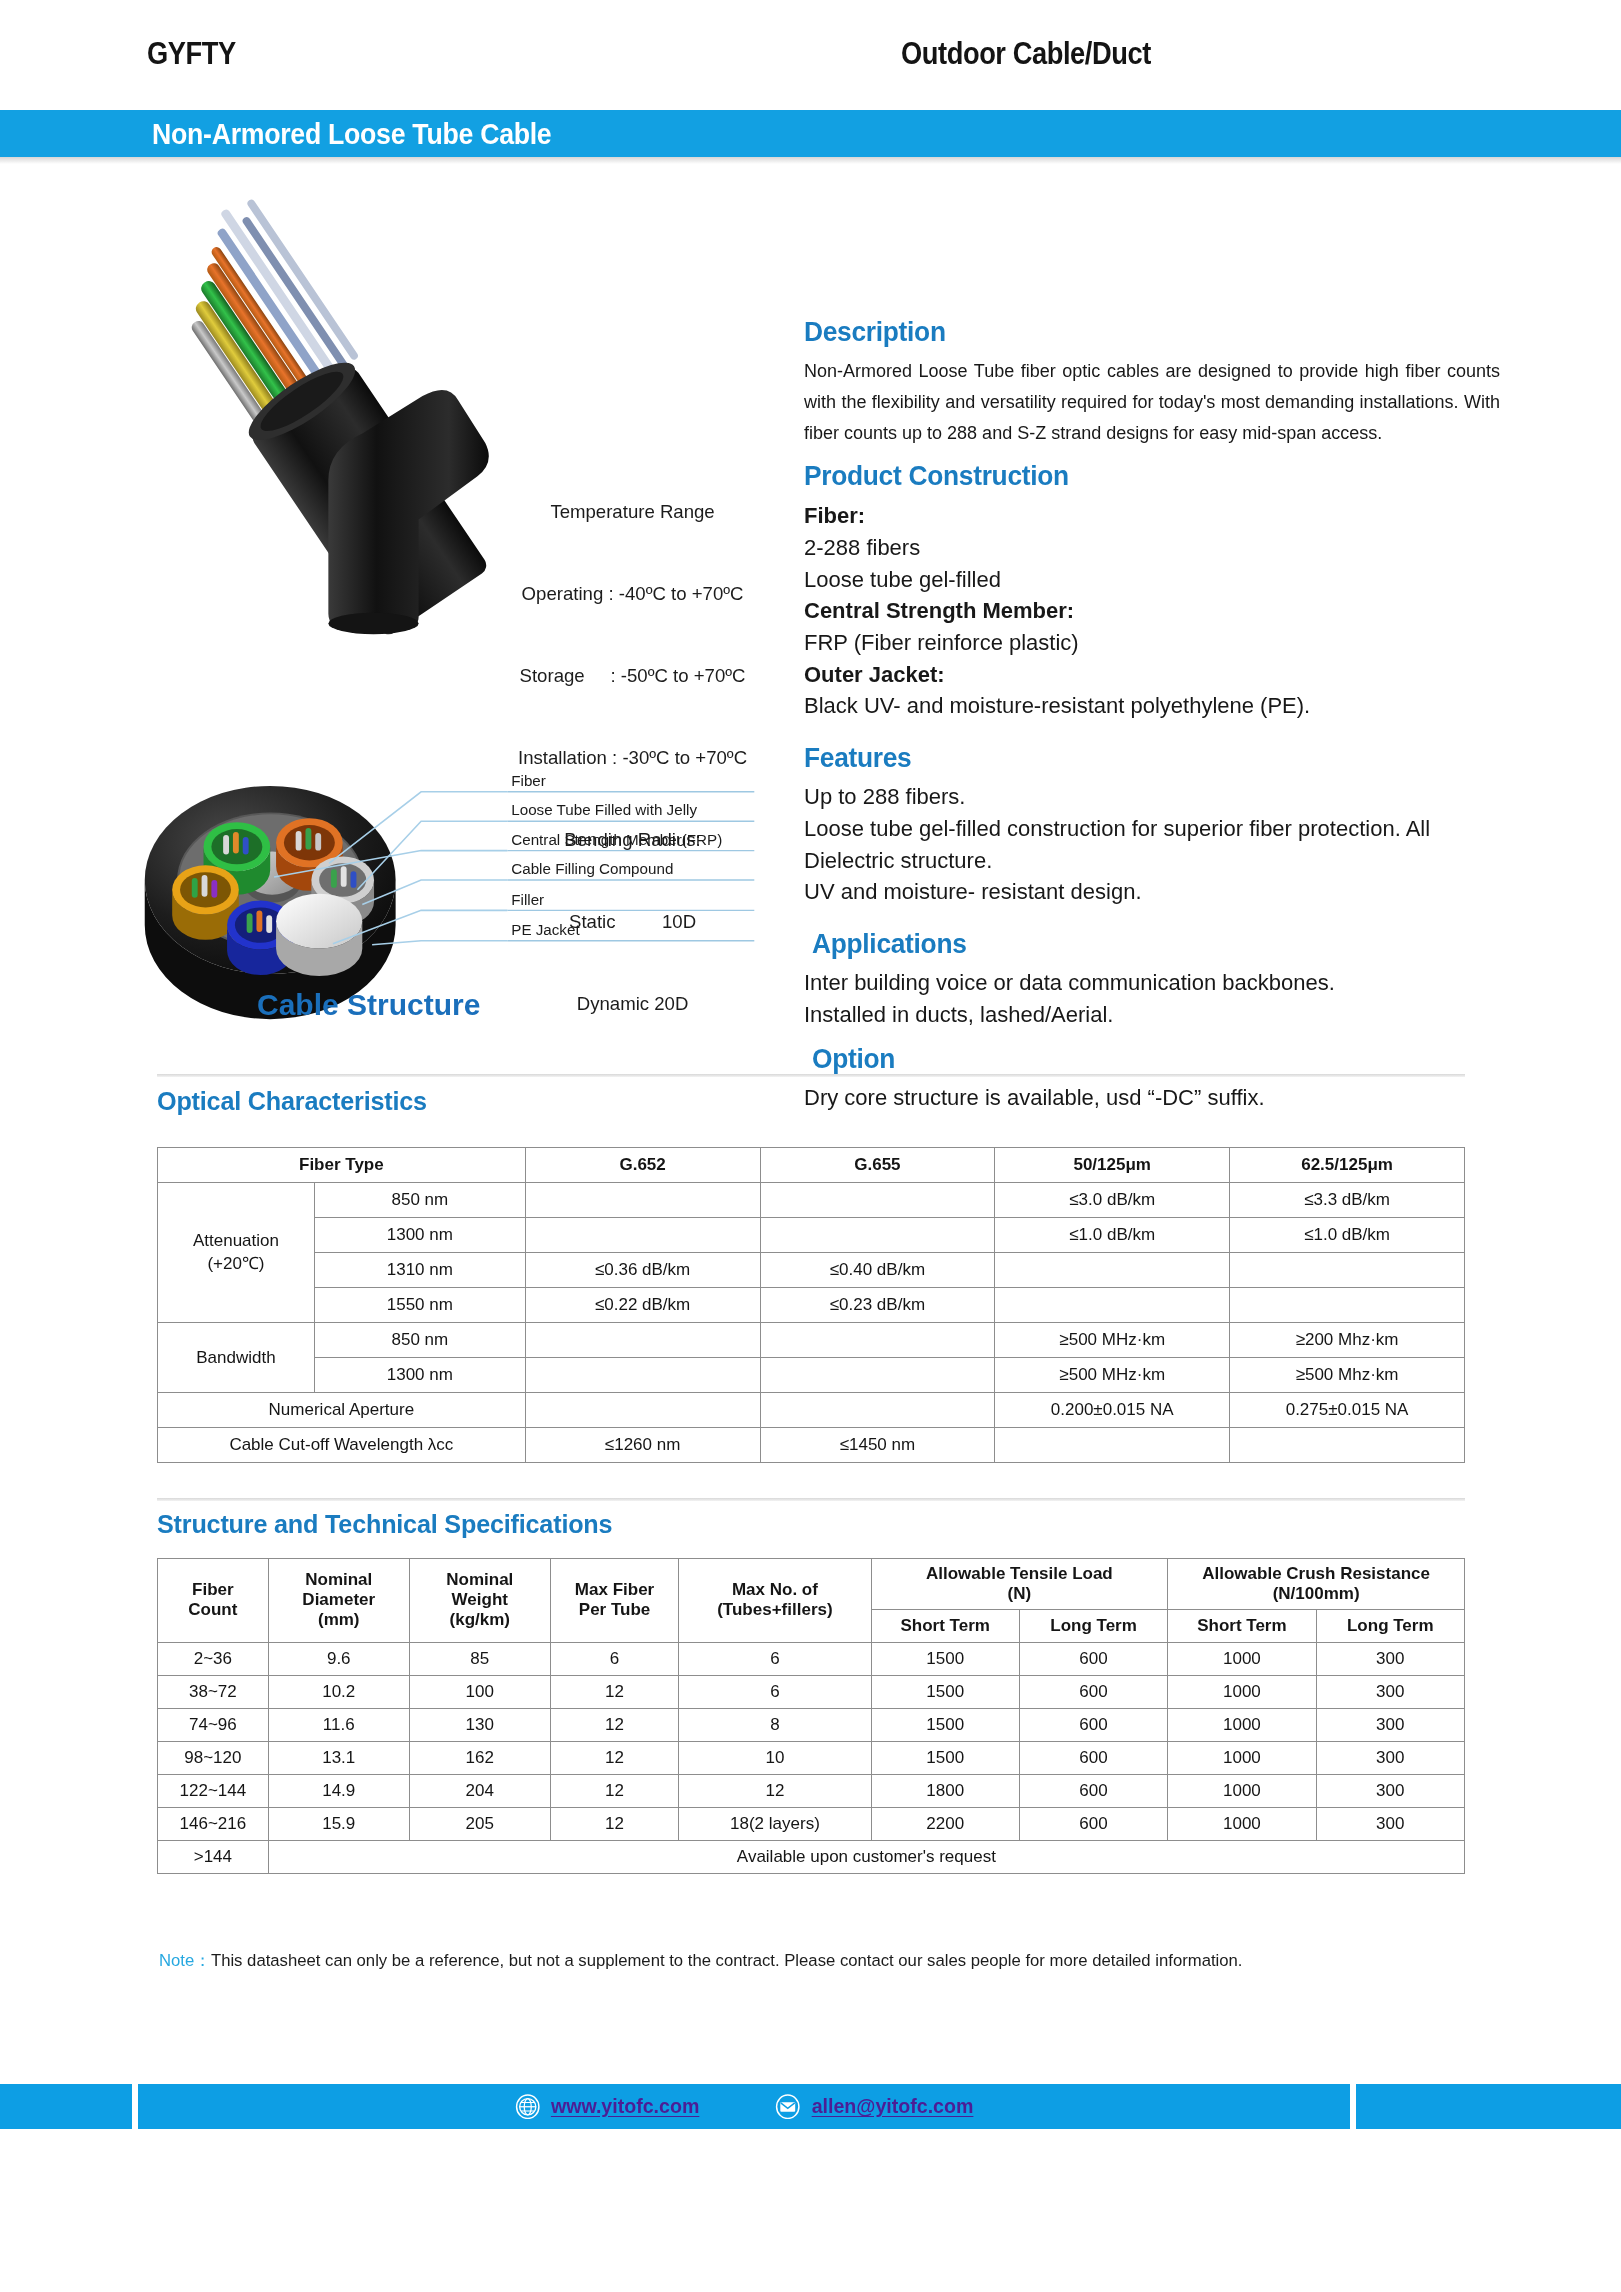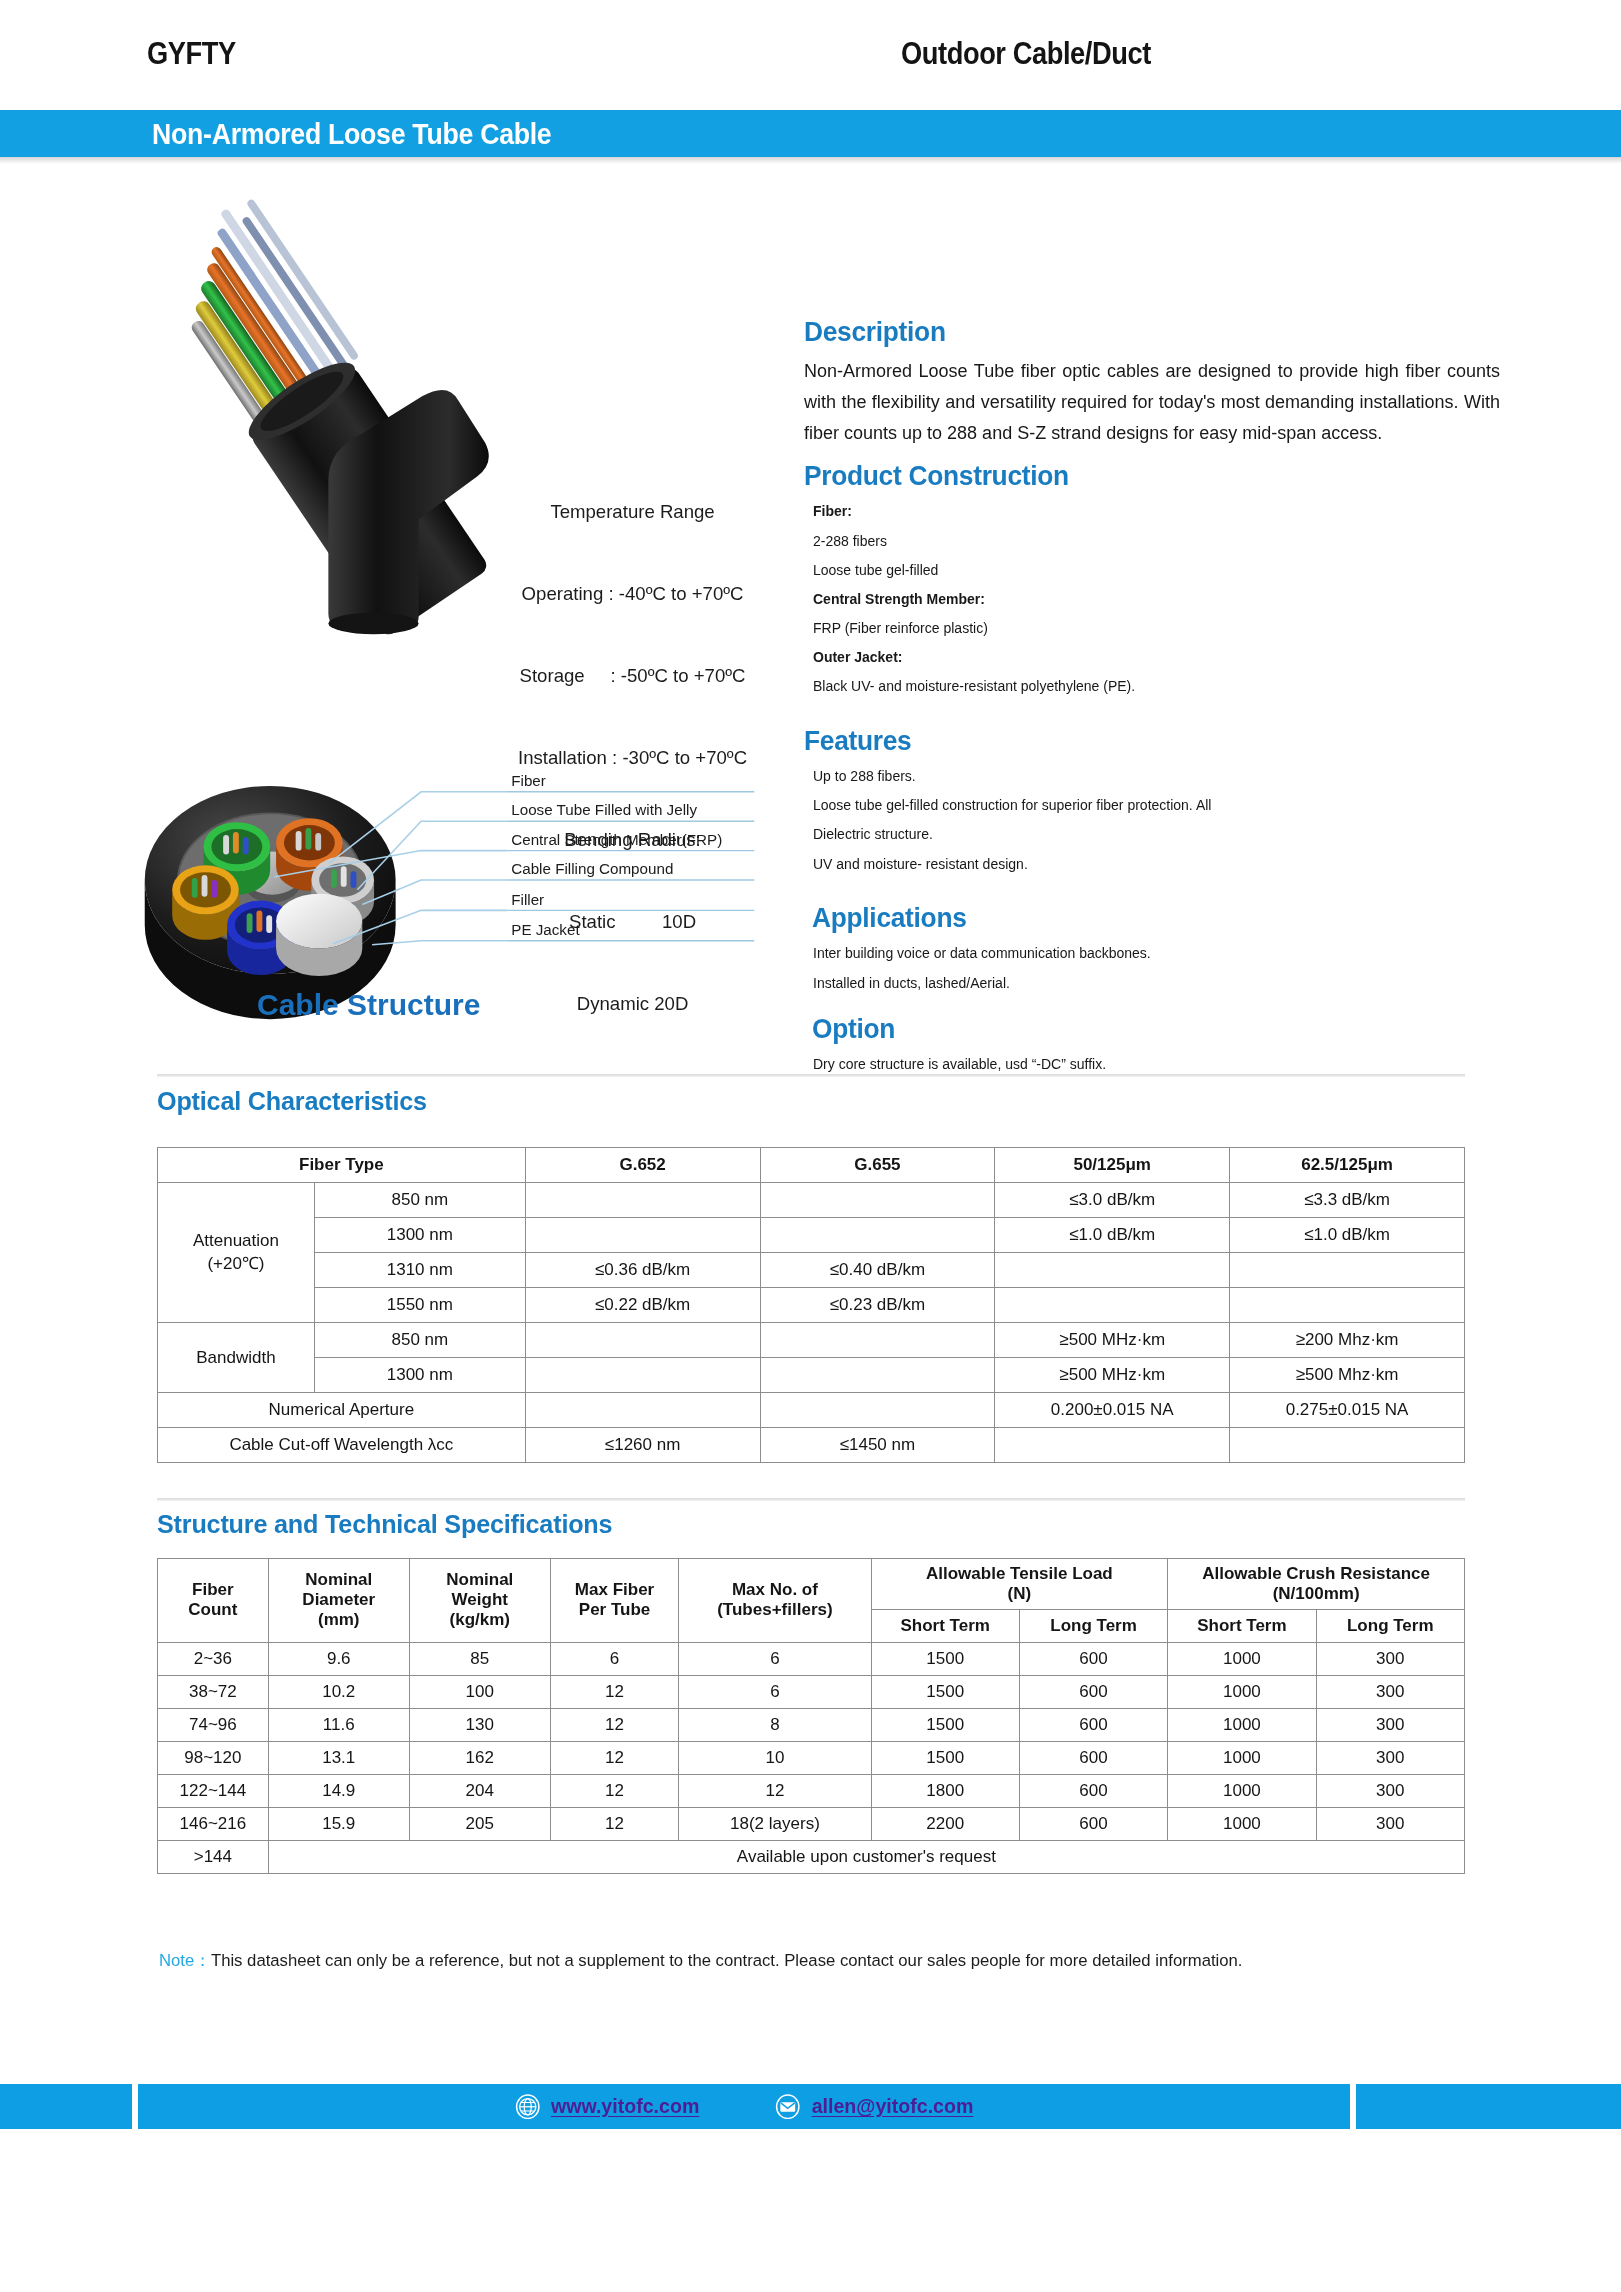--- a/index.html
+++ b/index.html
@@ -61,21 +61,21 @@
   .sec-head{
     color:#1a7cc0; font-weight:bold; font-size:28px;
     letter-spacing:-0.3px; margin:0 0 7.8px 0;
     transform:scaleX(0.94); transform-origin:left center;
   }
   .sec-head.indent{ margin-left:7.8px; }
   .body-just{
     font-size:18px; line-height:1.72; text-align:justify; color:#181818;
     margin:0;
   }
-  .body-line{ font-size:14px; line-height:1.44; color:#181818; margin:9px; }
+  .body-line{ font-size:22px; line-height:1.44; color:#181818; margin:0; }
   .body-line.bold{ font-weight:bold; }
   .gap-sm{ height:11.8px; }
   .gap-md{ height:19.6px; }
 
   
   .struct-wrap{
     position:absolute; left:127px; top:733px; width:647px; height:294px;
   }
   .struct-wrap svg{ width:100%; height:100%; }
   .struct-title{

